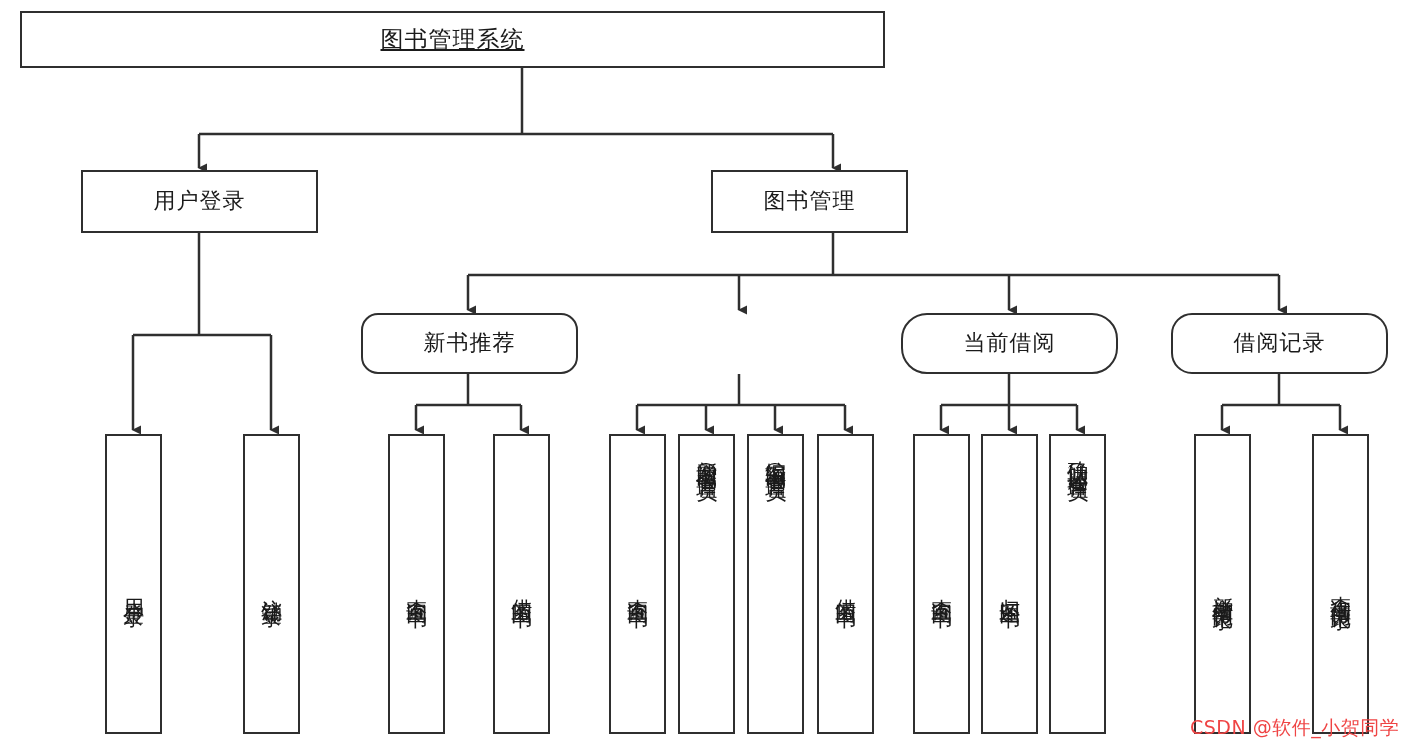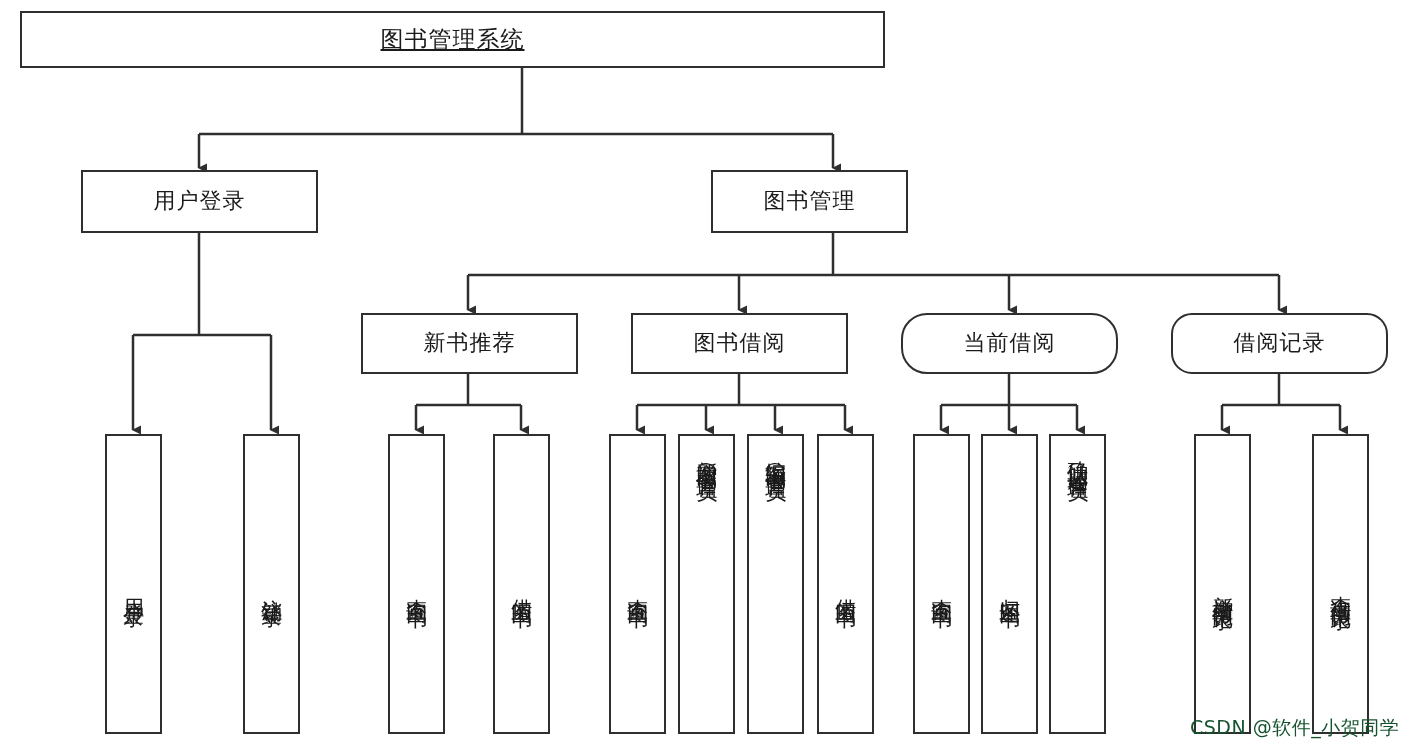--- a/index.html
+++ b/index.html
@@ -54,21 +54,21 @@
     letter-spacing: 3px;
     white-space: nowrap;
     color: #1a1a1a;
   }
   .vtext.center {
     align-self: center;
   }
   .watermark {
     position: absolute;
     font-size: 19px;
-    color: #14532d;
+    color: #ef4444;
     white-space: nowrap;
     letter-spacing: 0.5px;
   }
 </style>
 </head>
 <body>
 
 <div id="canvas">
 
   <svg class="edges" viewBox="0 0 1405 747" xmlns="http://www.w3.org/2000/svg">
@@ -125,25 +125,22 @@
     <span class="node-h">图书管理系统</span>
   </div>
 
   <div class="node" style="left:81px; top:170px; width:237px; height:63px;">
     <span class="node-h">用户登录</span>
   </div>
   <div class="node" style="left:711px; top:170px; width:197px; height:63px;">
     <span class="node-h">图书管理</span>
   </div>
 
-  <div class="node" style="left:361px; top:313px; width:217px; height:61px;">
+  <div class="node" style="left:361px; top:313px; width:217px; height:61px;border-radius:17px;">
     <span class="node-h">新书推荐</span>
-  </div>
-  <div class="node" style="left:631px; top:313px; width:217px; height:61px;">
-    <span class="node-h">图书借阅</span>
   </div>
   <div class="node" style="left:901px; top:313px; width:217px; height:61px;border-radius:26px;">
     <span class="node-h">当前借阅</span>
   </div>
   <div class="node" style="left:1171px; top:313px; width:217px; height:61px;border-radius:21px;">
     <span class="node-h">借阅记录</span>
   </div>
 
   <div class="node node-leaf" style="left:105px; top:434px; width:57px; height:300px;">
     <span class="vtext center">用户登录</span>

